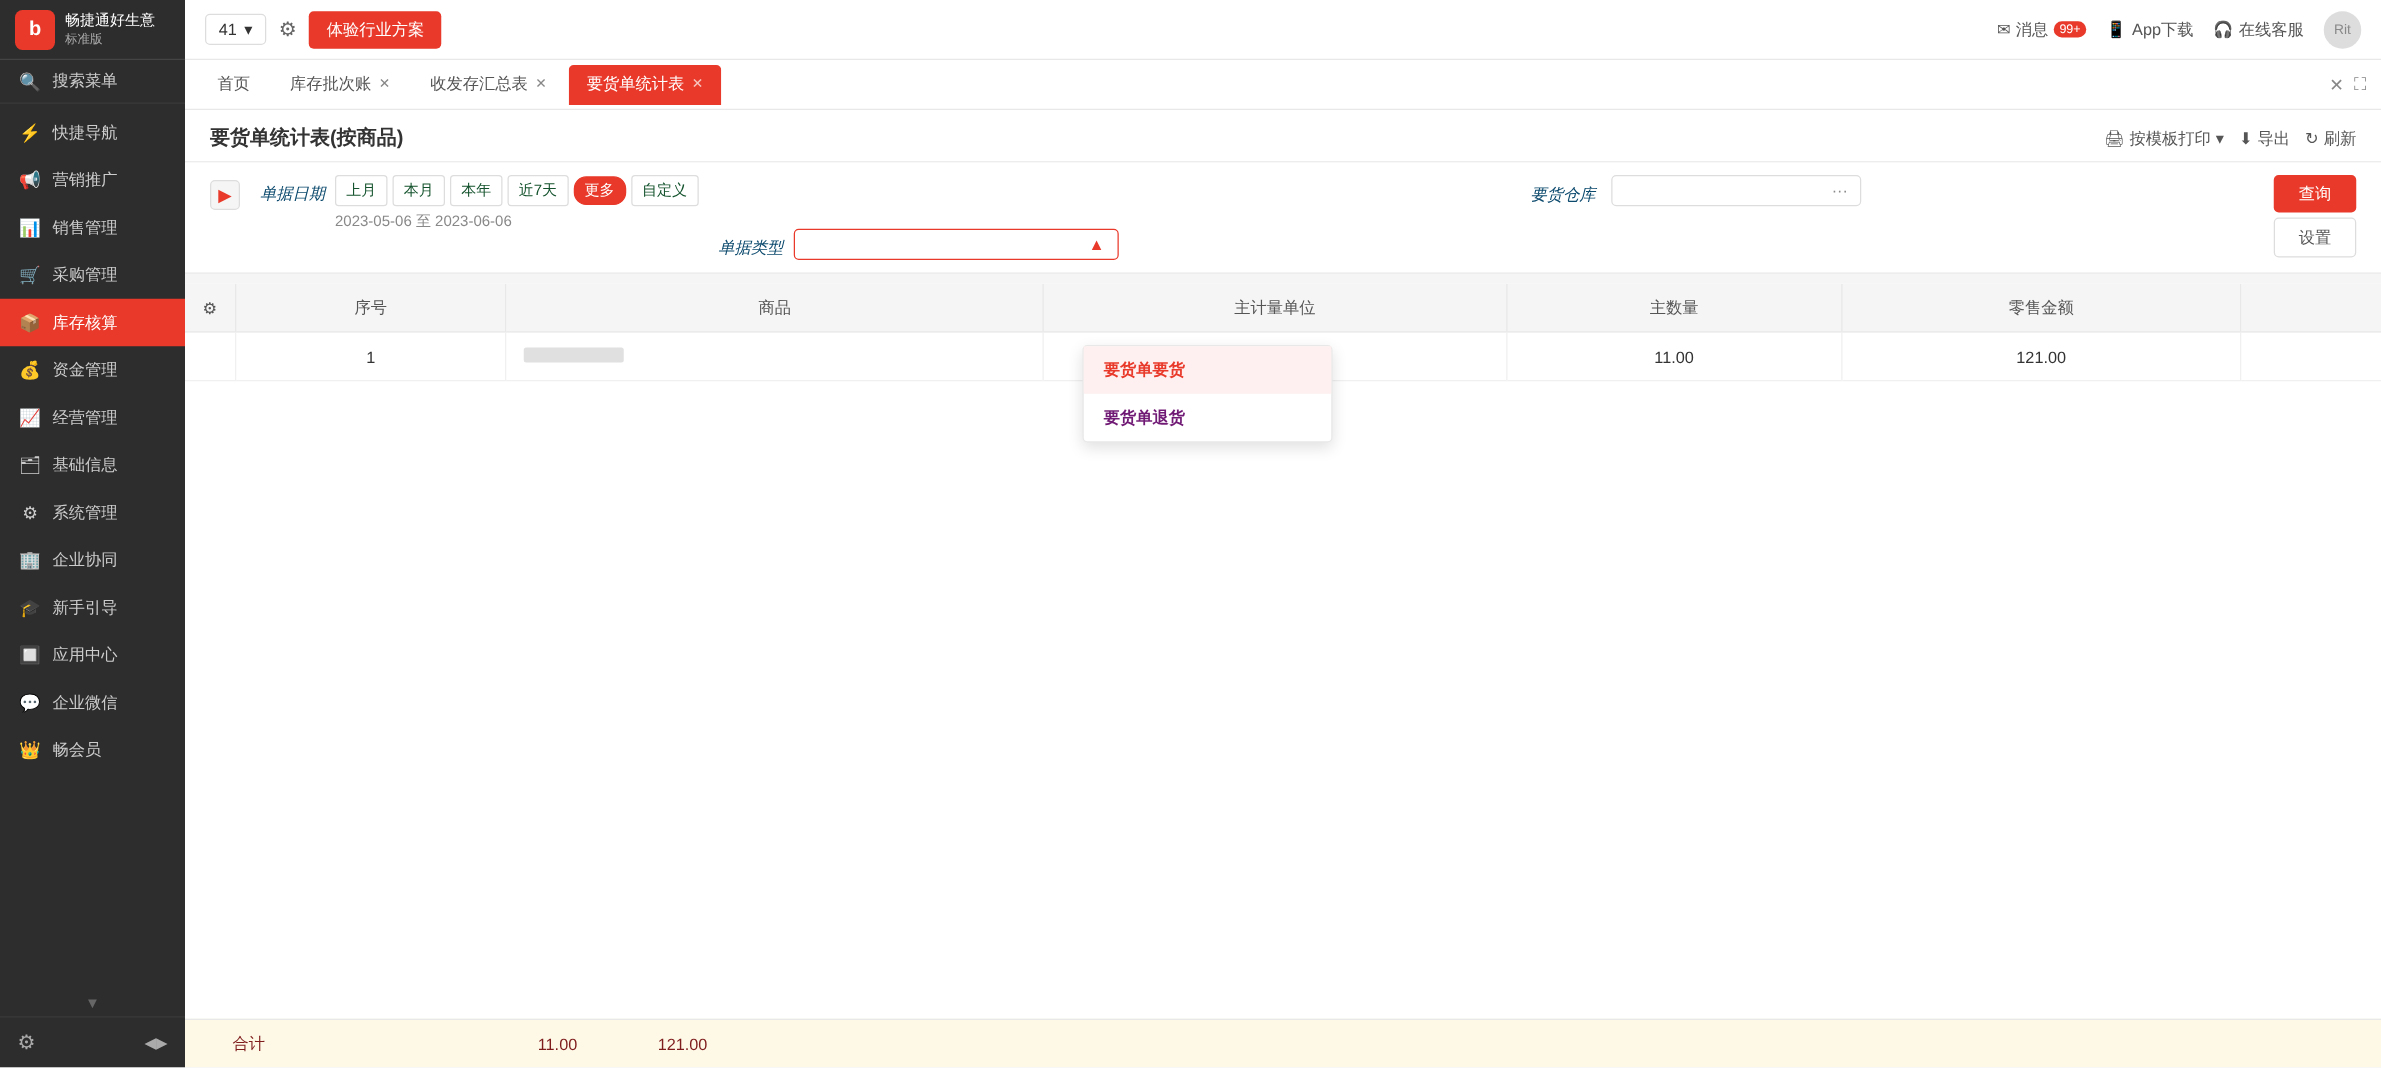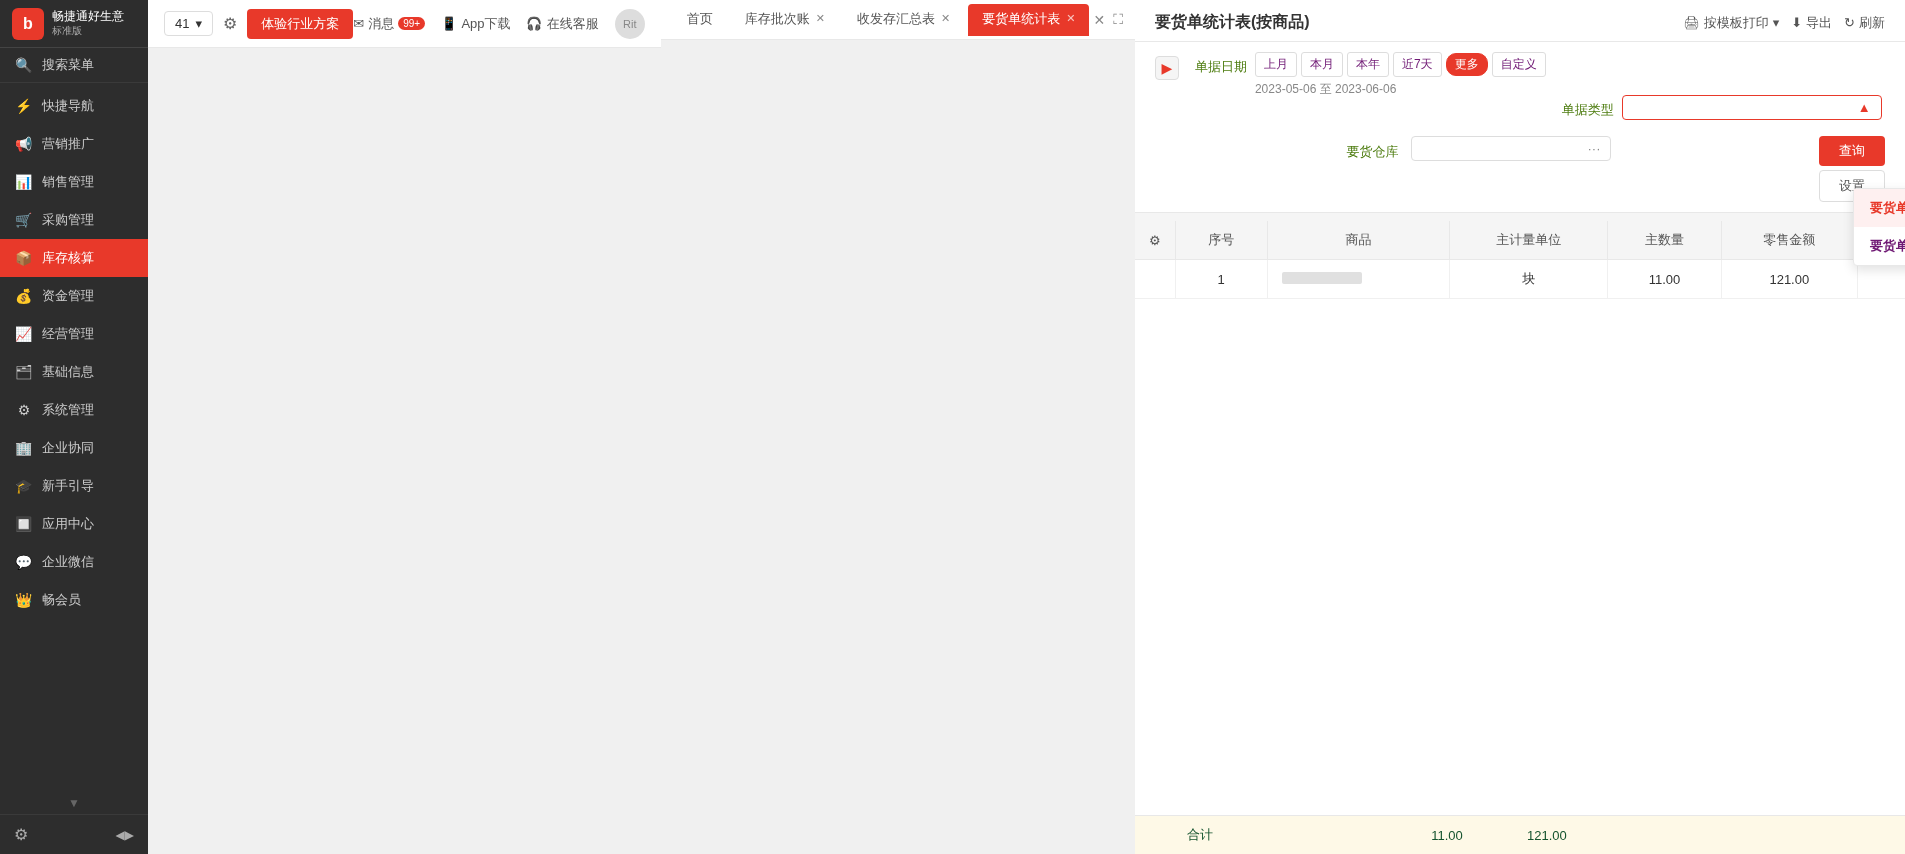--- a/index.html
+++ b/index.html
@@ -79,21 +79,21 @@
       color: #666;
       font-size: 12px;
       padding: 4px;
       cursor: pointer;
     }
 
     
     .main-area {
       flex: 1;
       display: flex;
-      flex-direction: row;
+      flex-direction: column;
       overflow: hidden;
     }
 
     
     .top-header {
       background: #fff;
       height: 48px;
       display: flex;
       align-items: center;
       justify-content: space-between;
@@ -221,30 +221,30 @@
       display: flex;
       align-items: center;
       justify-content: center;
       cursor: pointer;
       color: #e8392a;
       font-size: 14px;
       flex-shrink: 0;
       margin-top: 4px;
     }
     .filter-group { display: flex; align-items: flex-start; gap: 8px; flex-wrap: wrap; }
-    .filter-label { color: #4d7c0f; font-size: 13px; white-space: nowrap; padding-top: 6px; }
+    .filter-label { color: #0c4a6e; font-size: 13px; white-space: nowrap; padding-top: 6px; font-style: italic; }
     .date-buttons { display: flex; align-items: center; gap: 4px; flex-wrap: wrap; }
     .date-btn {
       border: 1px solid #ddd;
       background: #fff;
       border-radius: 3px;
       padding: 3px 8px;
       font-size: 12px;
       cursor: pointer;
-      color: #701a75;
+      color: #14532d;
     }
     .date-btn.badge-red {
       background: #e8392a;
       color: white;
       border-color: #e8392a;
       border-radius: 10px;
       padding: 2px 8px;
     }
     .date-range { font-size: 12px; color: #888; margin-top: 4px; }
 
@@ -366,23 +366,23 @@
     tbody td:last-child { border-right: none; }
     .td-product { text-align: left; }
     .product-placeholder { display: inline-block; width: 80px; height: 12px; background: #e0e0e0; border-radius: 2px; }
 
     
     .table-footer {
       background: #fef9e7;
       border-top: 1px solid #e8e8e8;
       display: flex;
       align-items: center;
-      padding: 10px 22px;
-      font-size: 13px;
-      color: #14532d;
+      padding: 10px 8px;
+      font-size: 13px;
+      color: #7f1d1d;
       flex-shrink: 0;
     }
     .footer-label { width: 240px; padding-left: 30px; }
     .footer-spacer { flex: 1; }
 
     
     .th-gear { width: 40px; }
 
     
     ::-webkit-scrollbar { width: 6px; height: 6px; }

